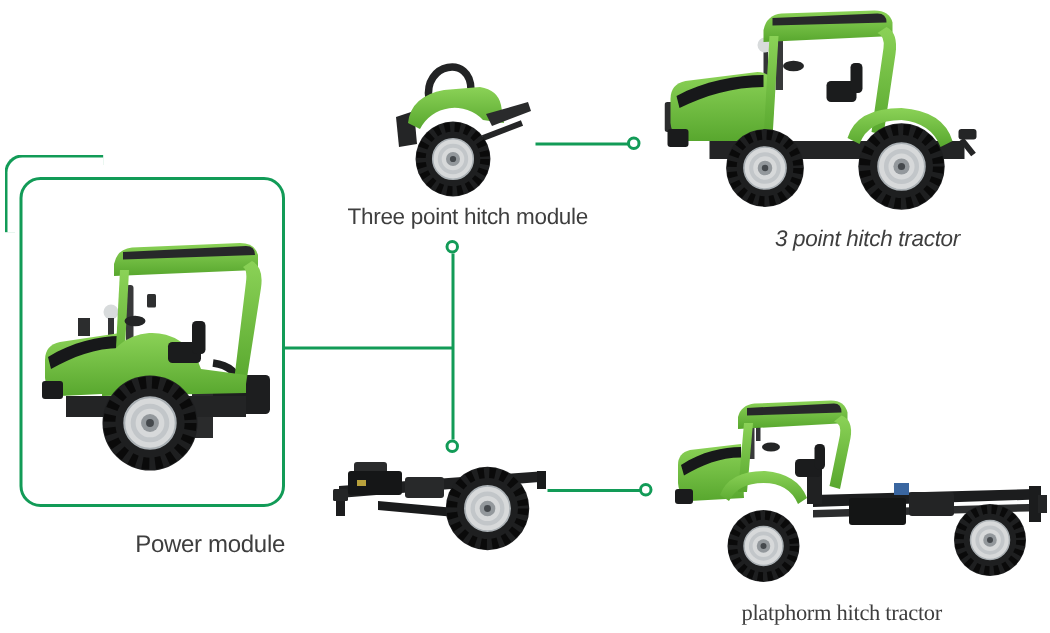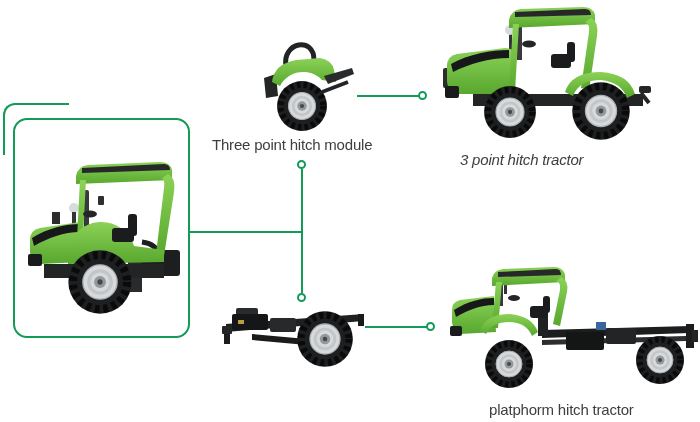--- a/index.html
+++ b/index.html
@@ -23,27 +23,27 @@
   
   .hline{height:2px;background:var(--green);}
   .vline{width:2px;background:var(--green);}
   .node-dot{
     width:9px;height:9px;border:2.5px solid var(--green);border-radius:50%;
     background:#fff;box-sizing:border-box;
   }
   
   .lbl{
     color:var(--label);font-size:15px;letter-spacing:-0.2px;
-    text-align:left;white-space:nowrap;
+    text-align:right;white-space:nowrap;
   }
   .lbl-power{left:13px;top:355px;width:177px;font-size:16px;}
   .lbl-m1{left:212px;top:136px;width:180px;}
   .lbl-t1{left:460px;top:151px;width:180px;font-style:italic;}
   .lbl-m2{left:210px;top:370px;width:180px;}
-  .lbl-t2{left:489px;top:401px;width:180px;}
+  .lbl-t2{left:448px;top:401px;width:180px;font-family:Liberation Serif, serif;}
   svg{display:block;}
 </style>
 </head>
 <body>
 
 <div class="canvas">
 
   <svg width="0" height="0" style="position:absolute" aria-hidden="true">
     <defs>
       <linearGradient id="gBody" x1="0" y1="0" x2="0" y2="1">
@@ -164,17 +164,18 @@
   <div class="abs vline" style="left:301px;top:169px;height:124px"></div>
   <div class="abs node-dot" style="left:297px;top:160px"></div>
   <div class="abs node-dot" style="left:297px;top:293px"></div>
 
   <div class="abs hline" style="left:357px;top:95px;width:62px"></div>
   <div class="abs node-dot" style="left:418px;top:91px"></div>
 
   <div class="abs hline" style="left:365px;top:326px;width:62px"></div>
   <div class="abs node-dot" style="left:426px;top:322px"></div>
 
+  <div class="abs lbl lbl-power">Power module</div>
   <div class="abs lbl lbl-m1">Three point hitch module</div>
   <div class="abs lbl lbl-t1">3 point hitch tractor</div>
   <div class="abs lbl lbl-t2">platphorm hitch tractor</div>
 
 </div>
 
 </body></html>

